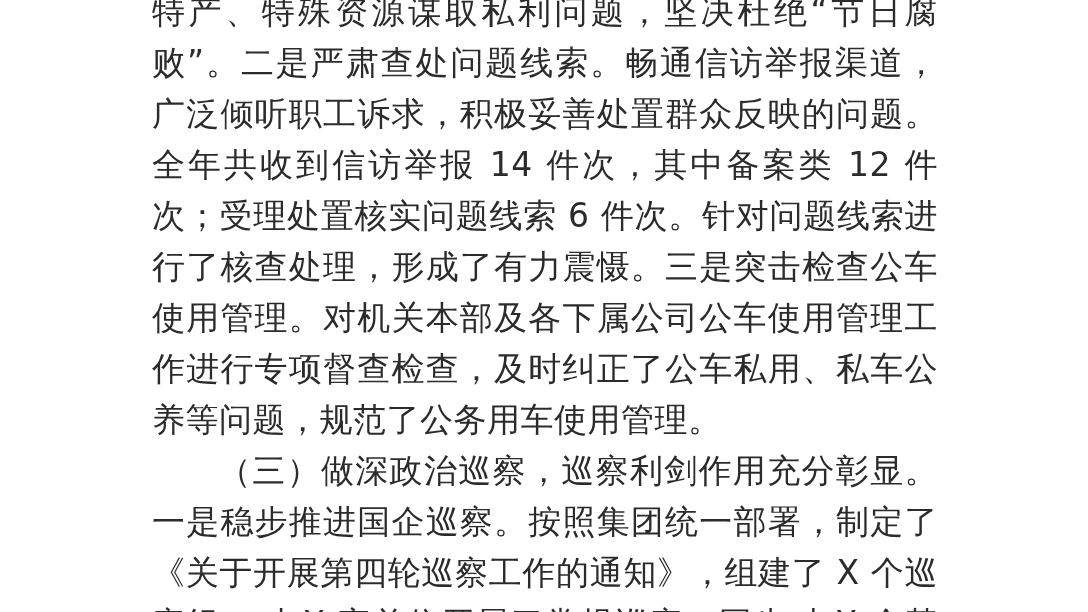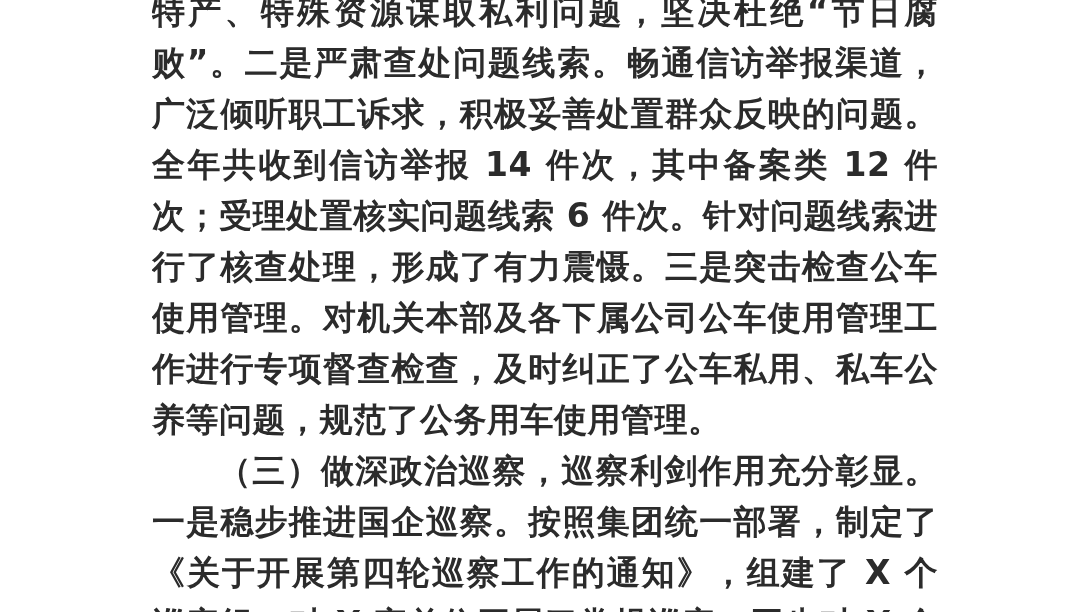--- a/index.html
+++ b/index.html
@@ -6,21 +6,20 @@
     margin: 0;
     padding: 0;
     background: #ffffff;
   }
   .page {
     position: relative;
     width: 1088px;
     height: 612px;
     background: #ffffff;
     overflow: hidden;
-    font-weight: bold;
   }
   .doc-body {
     position: absolute;
     left: 152px;
     top: -14px;
     width: 786px;
     font-family: "DejaVu Sans", "Liberation Sans", sans-serif;
     font-size: 33px;
     line-height: 51px;
     color: #2b2b2b;

